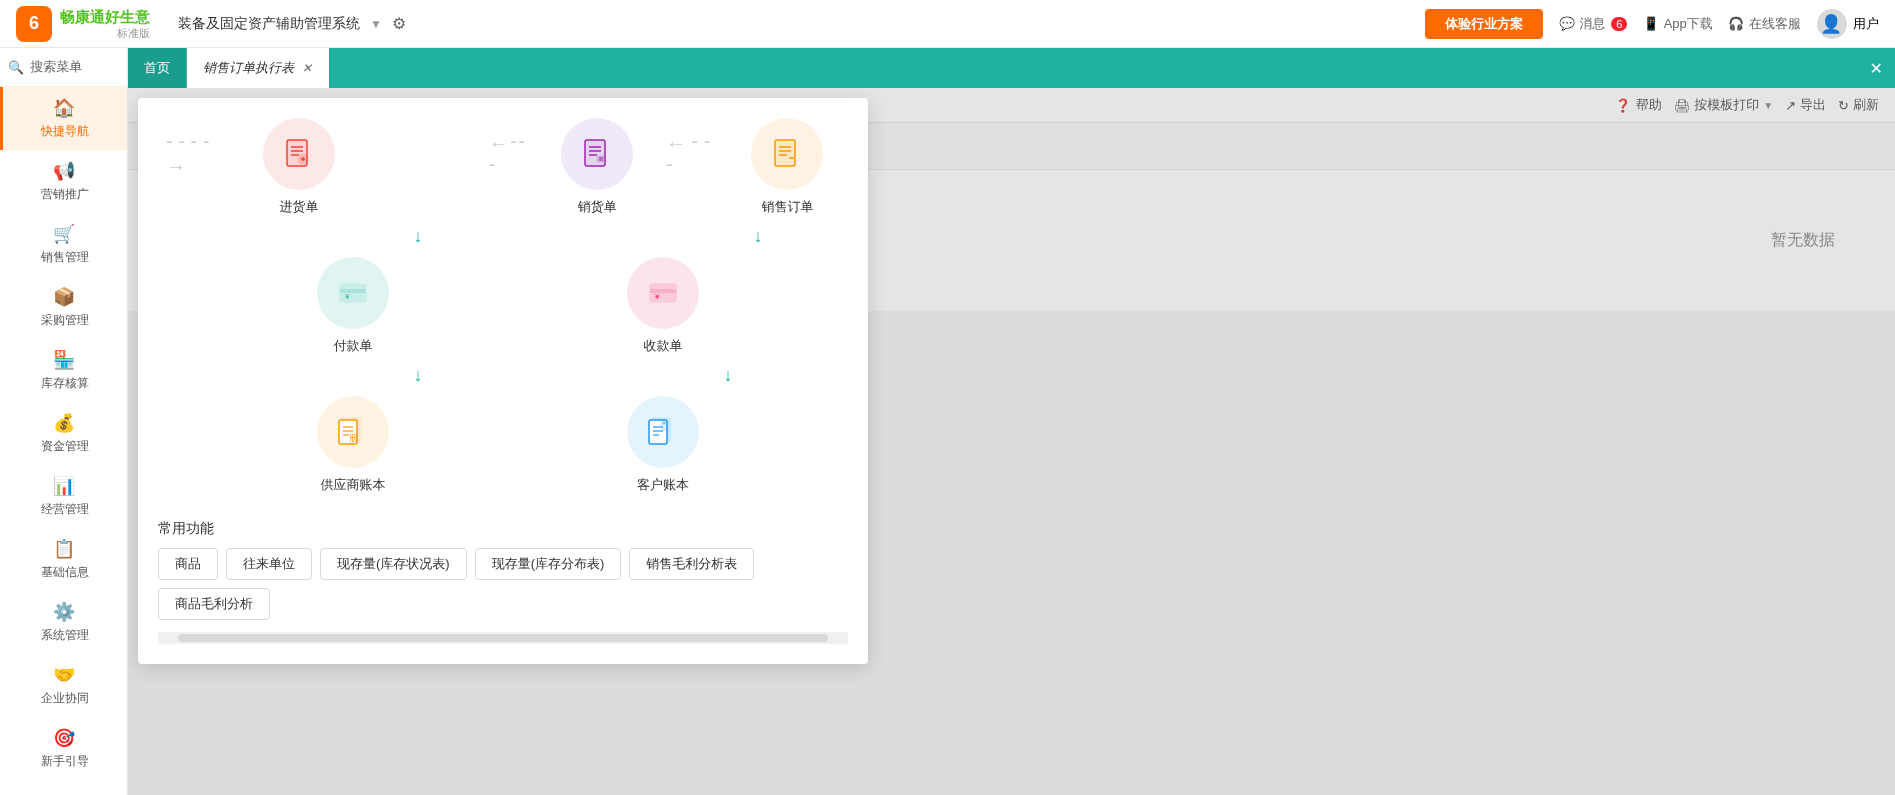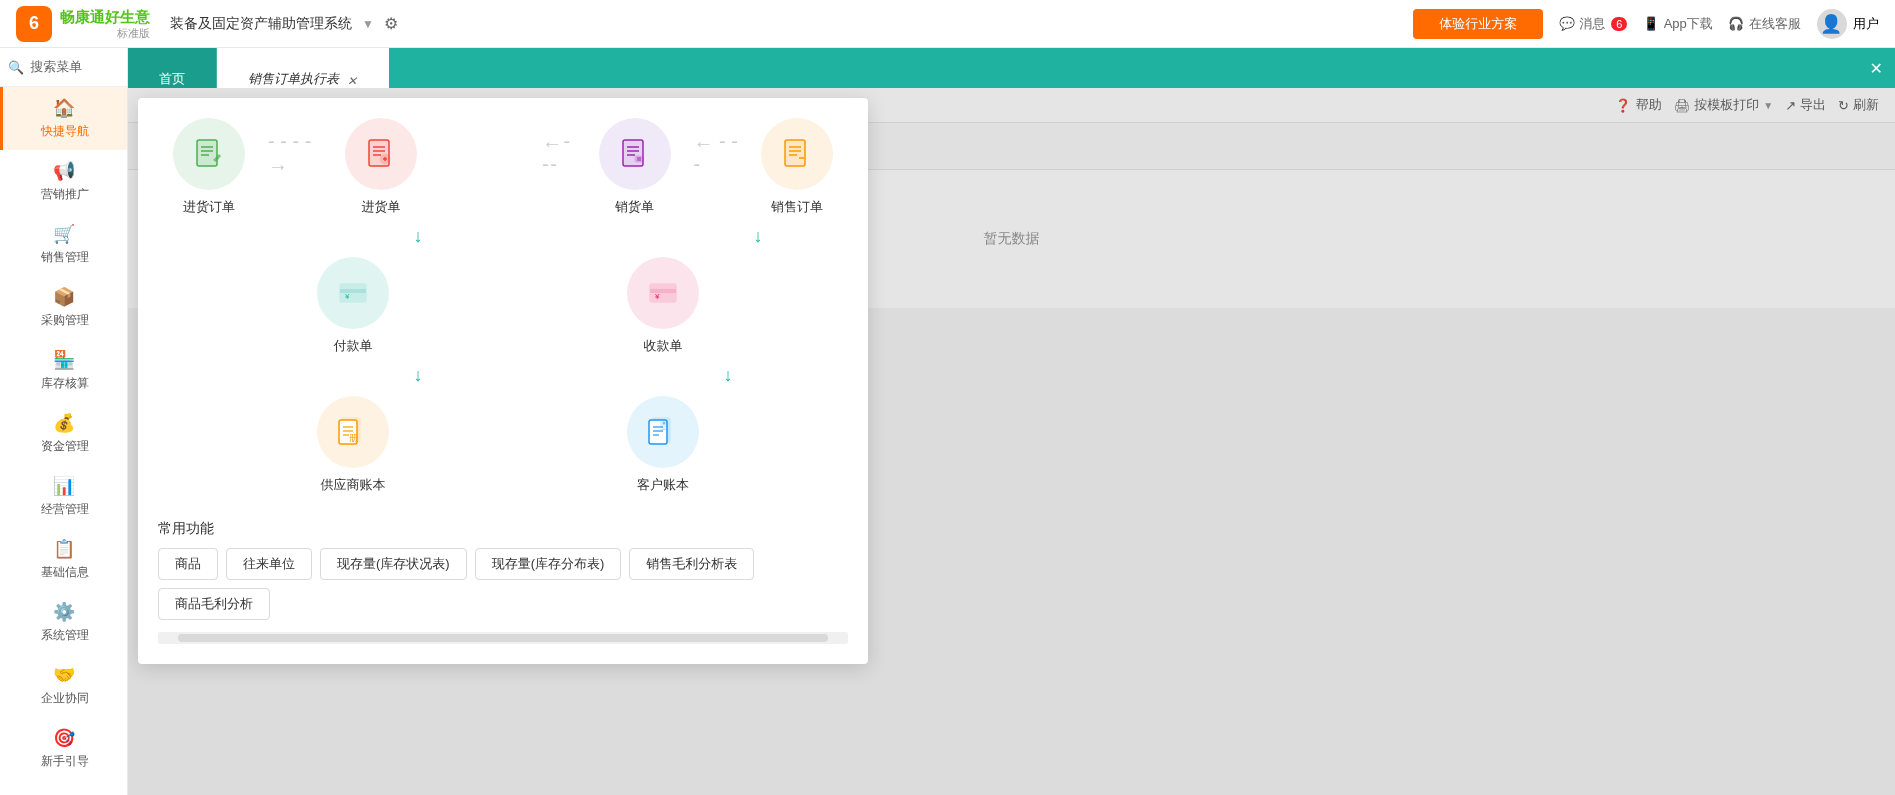--- a/index.html
+++ b/index.html
@@ -17,23 +17,23 @@
       padding: 0 16px;
       border-bottom: 1px solid #e8e8e8;
       justify-content: space-between;
       flex-shrink: 0;
     }
     .top-bar-left { display: flex; align-items: center; gap: 10px; }
     .logo-area { display: flex; align-items: center; gap: 8px; }
     .logo-icon { width: 36px; height: 36px; background: #ff6b00; border-radius: 8px; display: flex; align-items: center; justify-content: center; color: #fff; font-size: 18px; font-weight: bold; }
     .logo-text { color: #333; font-size: 13px; line-height: 1.3; text-align: right; }
     .logo-text .brand { color: #52c41a; font-weight: bold; font-size: 15px; }
-    .system-name { color: #333; font-size: 14px; margin-left: 10px; }
+    .system-name { color: #333; font-size: 14px; margin-left: 18px; }
     .top-bar-actions { display: flex; align-items: center; gap: 16px; }
-    .top-btn { background: #ff6b00; color: #fff; border: none; border-radius: 4px; padding: 6px 26px; cursor: pointer; font-size: 13px; }
+    .top-btn { background: #ff6b00; color: #fff; border: none; border-radius: 4px; padding: 6px 20px; cursor: pointer; font-size: 13px; font-weight: bold; }
     .top-icon-btn { display: flex; align-items: center; gap: 4px; color: #666; cursor: pointer; font-size: 13px; }
     .badge { background: #f5222d; color: #fff; border-radius: 10px; padding: 1px 5px; font-size: 11px; margin-left: 2px; }
     .avatar-area { display: flex; align-items: center; gap: 6px; cursor: pointer; }
     .avatar { width: 30px; height: 30px; border-radius: 50%; background: #d9d9d9; display: flex; align-items: center; justify-content: center; font-size: 18px; color: #999; }
 
     
     .main-layout { display: flex; flex: 1; overflow: hidden; }
 
     
     .sidebar {
@@ -74,22 +74,22 @@
     
     .tab-bar {
       height: 40px;
       background: #20b2a0;
       display: flex;
       align-items: stretch;
       flex-shrink: 0;
     }
     .tab-item {
       display: flex;
-      align-items: flex-end;
-      padding: 0 31px;
+      align-items: center;
+      padding: 0 16px;
       cursor: pointer;
       font-size: 13px;
       color: #fff;
       gap: 8px;
       border-right: 1px solid rgba(255,255,255,0.2);
     }
     .tab-item.home { background: #1a9d8d; }
     .tab-item.active { background: #fff; color: #333; font-style: italic; }
     .tab-close { color: #666; font-size: 12px; cursor: pointer; }
     .tab-bar-close { margin-left: auto; display: flex; align-items: center; padding: 0 12px; color: #fff; cursor: pointer; font-size: 16px; }
@@ -205,24 +205,24 @@
     .table-header { display: flex; background: #fafafa; border-bottom: 1px solid #e8e8e8; }
     .table-col {
       padding: 10px 8px;
       font-size: 12px;
       color: #666;
       border-right: 1px solid #f0f0f0;
       text-align: center;
       white-space: nowrap;
     }
     .empty-data {
-      text-align: center;
+      text-align: right;
       padding: 60px;
       color: #999;
-      font-size: 14px;
+      font-size: 16px;
     }
 
     .gear-icon { font-size: 16px; color: #666; cursor: pointer; }
     .calendar-icon { color: #bbb; margin-left: 4px; cursor: pointer; }
 
     .dropdown-arrow { color: #999; font-size: 10px; }
   </style>
 </head>
 <body>
 
@@ -365,33 +365,20 @@
           <div class="empty-data">暂无数据</div>
         </div>
 
         <div class="modal-overlay">
           <div class="modal">
 
             <div class="workflow">
 
               <div class="workflow-row">
 
-                <div class="workflow-node">
-                  <div class="workflow-circle node-green">
-                    <svg width="36" height="36" viewBox="0 0 36 36" fill="none">
-                      <rect x="6" y="4" width="20" height="26" rx="2" fill="#4caf50" opacity="0.15"></rect>
-                      <rect x="6" y="4" width="20" height="26" rx="2" stroke="#4caf50" stroke-width="1.5"></rect>
-                      <line x1="10" y1="11" x2="22" y2="11" stroke="#4caf50" stroke-width="1.5"></line>
-                      <line x1="10" y1="15" x2="22" y2="15" stroke="#4caf50" stroke-width="1.5"></line>
-                      <line x1="10" y1="19" x2="18" y2="19" stroke="#4caf50" stroke-width="1.5"></line>
-                      <polyline points="24,22 28,18 30,20 25,26 22,24" fill="#4caf50" opacity="0.7"></polyline>
-                    </svg>
-                  </div>
-                  <span class="workflow-label">进货订单</span>
-                </div>
 
                 <div class="workflow-arrow-h">- - - - →</div>
 
                 <div class="workflow-node">
                   <div class="workflow-circle node-red">
                     <svg width="36" height="36" viewBox="0 0 36 36" fill="none">
                       <rect x="6" y="4" width="20" height="26" rx="2" fill="#f44336" opacity="0.12"></rect>
                       <rect x="6" y="4" width="20" height="26" rx="2" stroke="#f44336" stroke-width="1.5"></rect>
                       <line x1="10" y1="11" x2="22" y2="11" stroke="#f44336" stroke-width="1.5"></line>
                       <line x1="10" y1="15" x2="22" y2="15" stroke="#f44336" stroke-width="1.5"></line>

